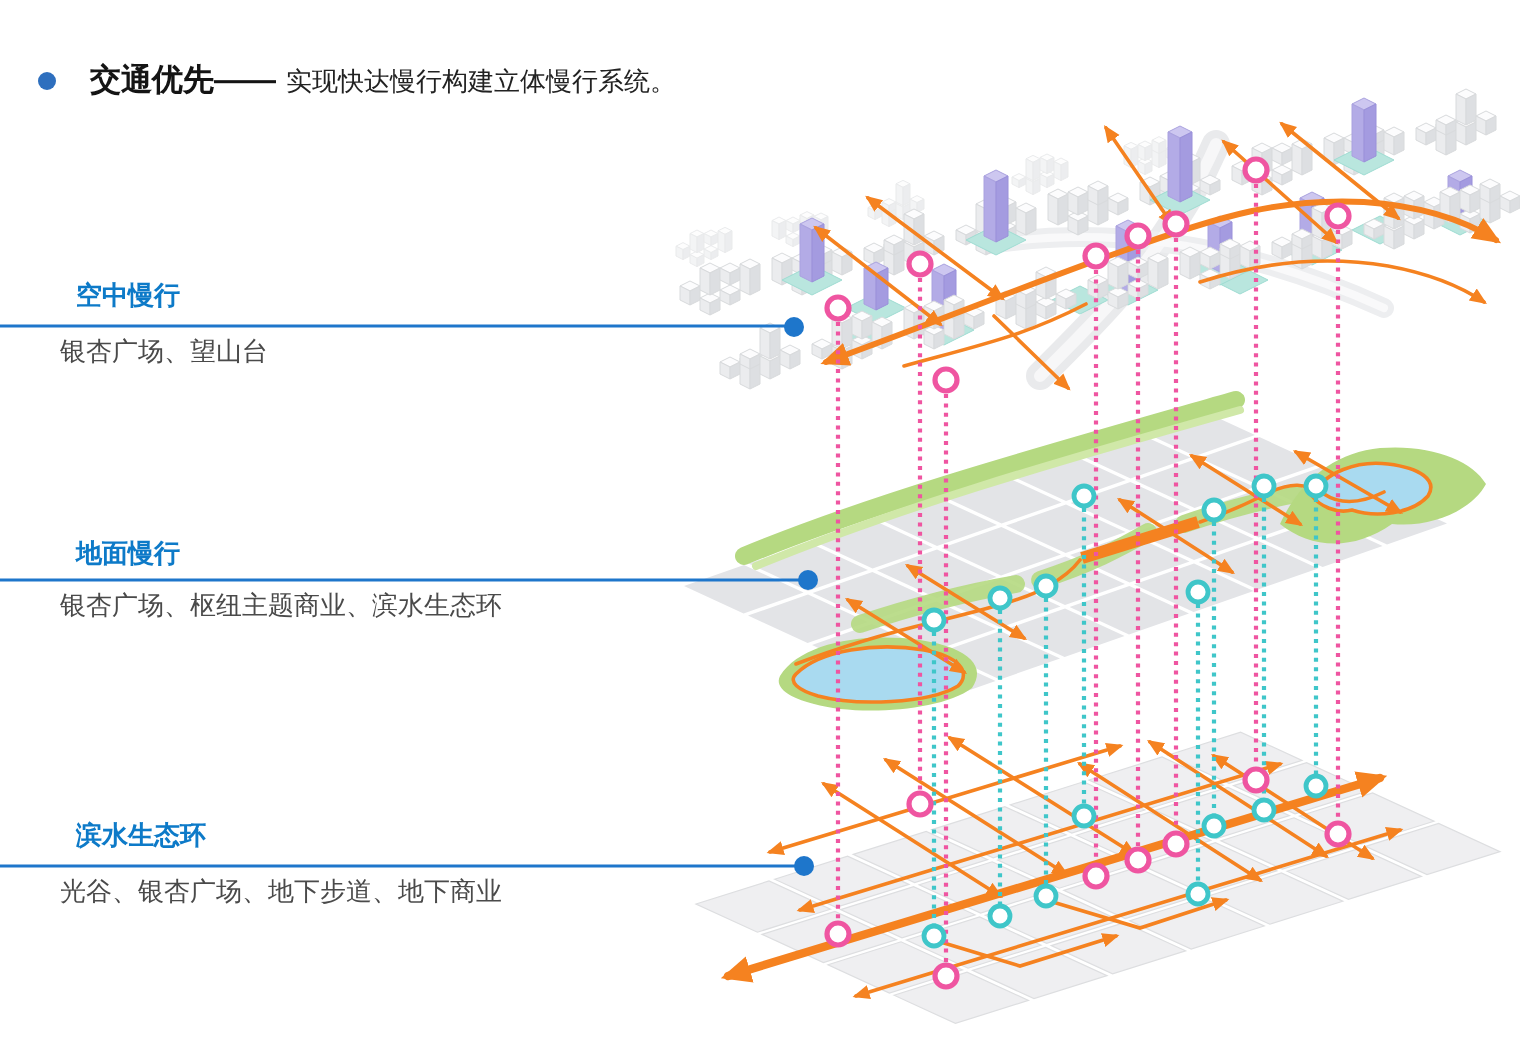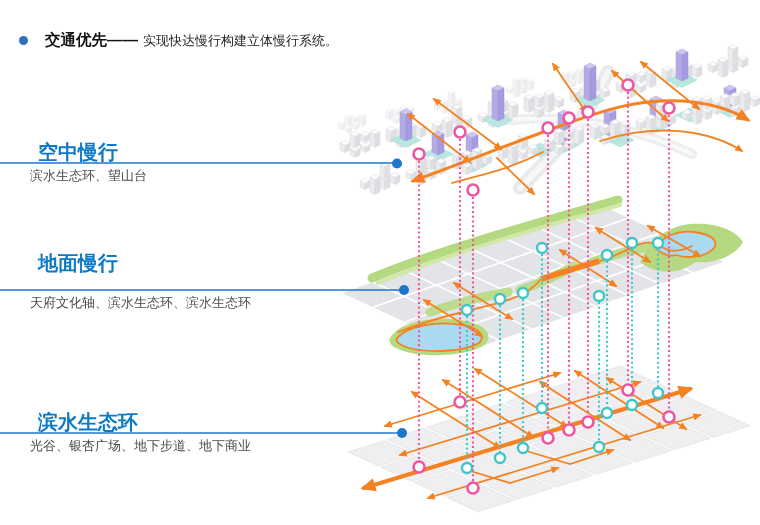--- a/index.html
+++ b/index.html
@@ -3,24 +3,24 @@
 <meta charset="utf-8">
 <style>
   html,body{margin:0;padding:0;background:#fff;}
   body{width:760px;height:525px;overflow:hidden;font-family:"Liberation Sans","DejaVu Sans",sans-serif;}
   .slide{position:relative;width:760px;height:525px;background:#fff;}
   svg.scene{position:absolute;left:0;top:0;z-index:1;}
   .bullet{position:absolute;left:19px;top:36px;width:9px;height:9px;border-radius:50%;background:var(--bullet_blue);z-index:2;}
   .hdr{position:absolute;left:45px;top:30px;white-space:nowrap;z-index:2;}
   .t1{font-size:15.5px;font-weight:bold;color:var(--title_text);}
   .t2{font-size:13px;color:#222;margin-left:5px;}
-  .lt{position:absolute;font-size:20px;font-weight:bold;color:var(--accent_blue);z-index:2;white-space:nowrap;}
+  .lt{position:absolute;font-size:13px;font-weight:bold;color:var(--accent_blue);z-index:2;white-space:nowrap;}
   .ld{position:absolute;font-size:13px;color:var(--body_text);z-index:2;white-space:nowrap;}
   .lt1{left:38px;top:139px;} .ld1{left:30px;top:167px;}
-  .lt2{left:38px;top:250px;} .ld2{left:30px;top:294px;}
+  .lt2{left:38px;top:268px;} .ld2{left:30px;top:294px;}
   .lt3{left:38px;top:409px;} .ld3{left:30px;top:437px;text-align:center;}
 
   
   .oThin{stroke:var(--orange);stroke-width:1.8;fill:none;stroke-linecap:round;}
   .oMain{stroke:var(--orange);stroke-width:3;fill:none;stroke-linecap:round;}
   .oAxis{stroke:var(--orange);stroke-width:6;fill:none;stroke-linecap:butt;}
   .oMajor{stroke:var(--orange);stroke-width:4.2;fill:none;stroke-linecap:round;}
   .pinkd{stroke:var(--pink);stroke-width:2.1;stroke-dasharray:2 2.7;fill:none;}
   .teald{stroke:var(--teal);stroke-width:2.1;stroke-dasharray:2 2.7;fill:none;}
   .ringp{fill:#fff;stroke:var(--pink);stroke-width:2.6;}
@@ -49,23 +49,23 @@
 <body>
 
 <div class="slide">
 
   <span class="bullet"></span>
   <div class="hdr">
     <span class="t1">交通优先——</span><span class="t2">实现快达慢行构建立体慢行系统。</span>
   </div>
 
   <div class="lt lt1">空中慢行</div>
-  <div class="ld ld1">滨水生态环、望山台</div>
+  <div class="ld ld1">银杏广场、望山台</div>
   <div class="lt lt2">地面慢行</div>
-  <div class="ld ld2">天府文化轴、滨水生态环、滨水生态环</div>
+  <div class="ld ld2">银杏广场、枢纽主题商业、滨水生态环</div>
   <div class="lt lt3">滨水生态环</div>
   <div class="ld ld3">光谷、银杏广场、地下步道、地下商业</div>
 
   <svg class="scene" width="760" height="525" viewBox="0 0 760 525">
     <defs>
       <marker id="ah" viewBox="0 0 10 10" refX="7.5" refY="5" markerWidth="5" markerHeight="5" orient="auto-start-reverse">
         <path d="M0,1 L9.5,5 L0,9 Z" style="fill:var(--orange)"></path>
       </marker>
       <marker id="ahB" viewBox="0 0 10 10" refX="7.5" refY="5" markerWidth="3.6" markerHeight="3.6" orient="auto-start-reverse">
         <path d="M0,0.5 L10,5 L0,9.5 Z" style="fill:var(--orange)"></path>

